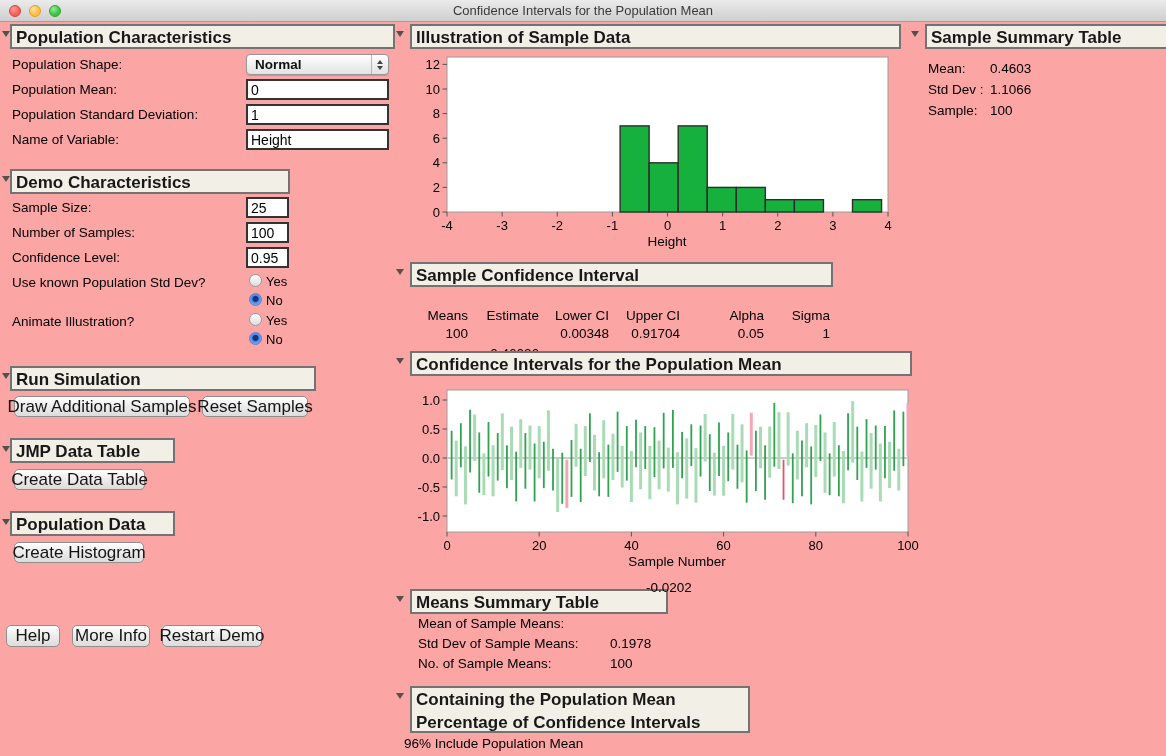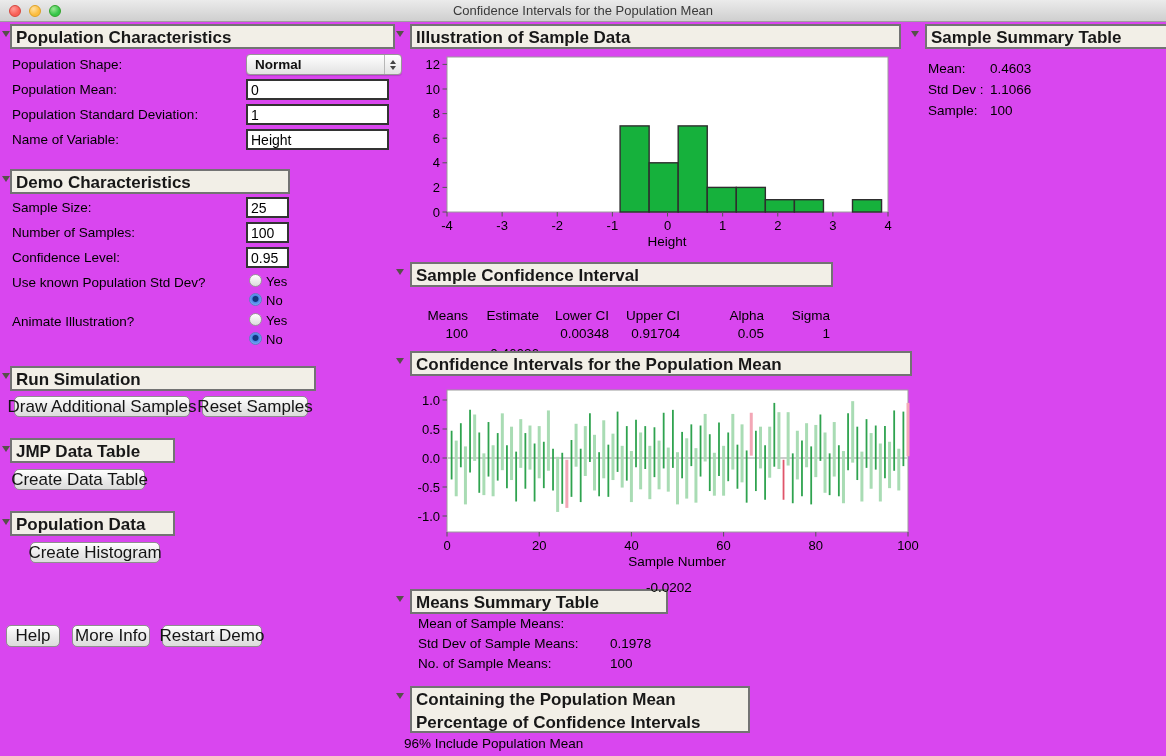--- a/index.html
+++ b/index.html
@@ -1,18 +1,18 @@
 <!DOCTYPE html>
 <html><head>
 <meta charset="utf-8">
 <style>
   * { margin:0; padding:0; box-sizing:border-box; }
   html,body { width:1166px; height:756px; }
   body { font-family:"Liberation Sans", sans-serif; background:#fbfaf4; overflow:hidden; }
-  #window { position:relative; width:1166px; height:756px; background:#d946ef; }
+  #window { position:relative; width:1166px; height:756px; background:#fca5a5; }
 
   
   #titlebar { position:absolute; left:0; top:0; width:1166px; height:22px;
     background:linear-gradient(#ebebeb,#cfcfcf); border-bottom:1px solid #9f9f9f; }
   .light { position:absolute; top:5px; width:12px; height:12px; border-radius:50%; }
   #light-close { left:9px;  background:radial-gradient(circle at 35% 30%, #ff9d97, #f95f57 60%); border:1px solid #d5443c; }
   #light-min   { left:29px; background:radial-gradient(circle at 35% 30%, #ffe1a0, #fcbd40 60%); border:1px solid #dfa123; }
   #light-zoom  { left:49px; background:radial-gradient(circle at 35% 30%, #9ee897, #35c649 60%); border:1px solid #2fa42a; }
   #window-title { position:absolute; left:0; top:0; width:100%; height:22px; line-height:22px;
     text-align:center; font-size:13px; font-weight:500; color:#3a3a3a; }
@@ -31,21 +31,21 @@
     background:linear-gradient(#ffffff,#ececec 50%,#dcdcdc); box-shadow:inset 0 1px 0 #fff;
     font-size:17px; font-weight:normal; color:#141414; display:flex; align-items:center;
     justify-content:center; white-space:nowrap; cursor:default; }
   .radio { position:absolute; width:13px; height:13px; border-radius:50%;
     border:1px solid #9a9a9a; background:linear-gradient(#fff,#dcdcdc); }
   .radio.sel { border:1px solid #5d7fc4;
     background:radial-gradient(circle at 50% 45%, #12357f 0 2.5px, #4b86e8 3.5px, #88b4f5 7px); }
   .radio-lbl { position:absolute; font-size:13px; color:#000; white-space:nowrap; }
 
   
-  #shape-dropdown { position:absolute; left:246px; top:54px; width:156px; height:21px;
+  #shape-dropdown { position:absolute; left:246px; top:54px; width:143px; height:21px;
     border:1px solid #979797; border-radius:4px; background:linear-gradient(#ffffff,#e2e2e2);
     box-shadow:0 1px 1px rgba(0,0,0,.15); display:flex; align-items:center; }
   #shape-dropdown .dd-text { font-size:13.5px; font-weight:bold; color:#111; padding-left:8px; flex:1; }
   #shape-dropdown .dd-step { width:17px; height:100%; border-left:1px solid #b7b7b7;
     display:flex; flex-direction:column; align-items:center; justify-content:center; gap:2px; }
   .arr-up { width:0;height:0;border-left:3.5px solid transparent;border-right:3.5px solid transparent;border-bottom:4.5px solid #444; }
   .arr-dn { width:0;height:0;border-left:3.5px solid transparent;border-right:3.5px solid transparent;border-top:4.5px solid #444; }
 
   
   .sci-row { position:absolute; left:410px; display:flex; }
@@ -114,21 +114,21 @@
   <div class="hdr" style="left:10px;top:366px;width:306px;height:25px;">Run Simulation</div>
   <div class="btn" style="left:14px;top:396px;width:176px;height:21px;">Draw Additional Samples</div>
   <div class="btn" style="left:202px;top:396px;width:106px;height:21px;">Reset Samples</div>
 
   <span class="tri" style="left:2px;top:446px;"></span>
   <div class="hdr" style="left:10px;top:438px;width:165px;height:25px;">JMP Data Table</div>
   <div class="btn" style="left:14px;top:469px;width:131px;height:21px;">Create Data Table</div>
 
   <span class="tri" style="left:2px;top:519px;"></span>
   <div class="hdr" style="left:10px;top:511px;width:165px;height:25px;">Population Data</div>
-  <div class="btn" style="left:14px;top:542px;width:130px;height:21px;margin-left:16px;">Create Histogram</div>
+  <div class="btn" style="left:14px;top:542px;width:130px;height:21px;">Create Histogram</div>
 
   <div class="btn" style="left:6px;top:625px;width:54px;height:22px;">Help</div>
   <div class="btn" style="left:72px;top:625px;width:78px;height:22px;">More Info</div>
   <div class="btn" style="left:162px;top:625px;width:100px;height:22px;">Restart Demo</div>
 
   <span class="tri" style="left:396px;top:31px;"></span>
   <div class="hdr" style="left:410px;top:24px;width:491px;height:25px;">Illustration of Sample Data</div>
 
   <svg id="hist-svg" style="position:absolute;left:400px;top:50px;" width="520" height="205">
       <rect x="47" y="7" width="441" height="155" fill="#ffffff" stroke="#9c9c9c"></rect>

